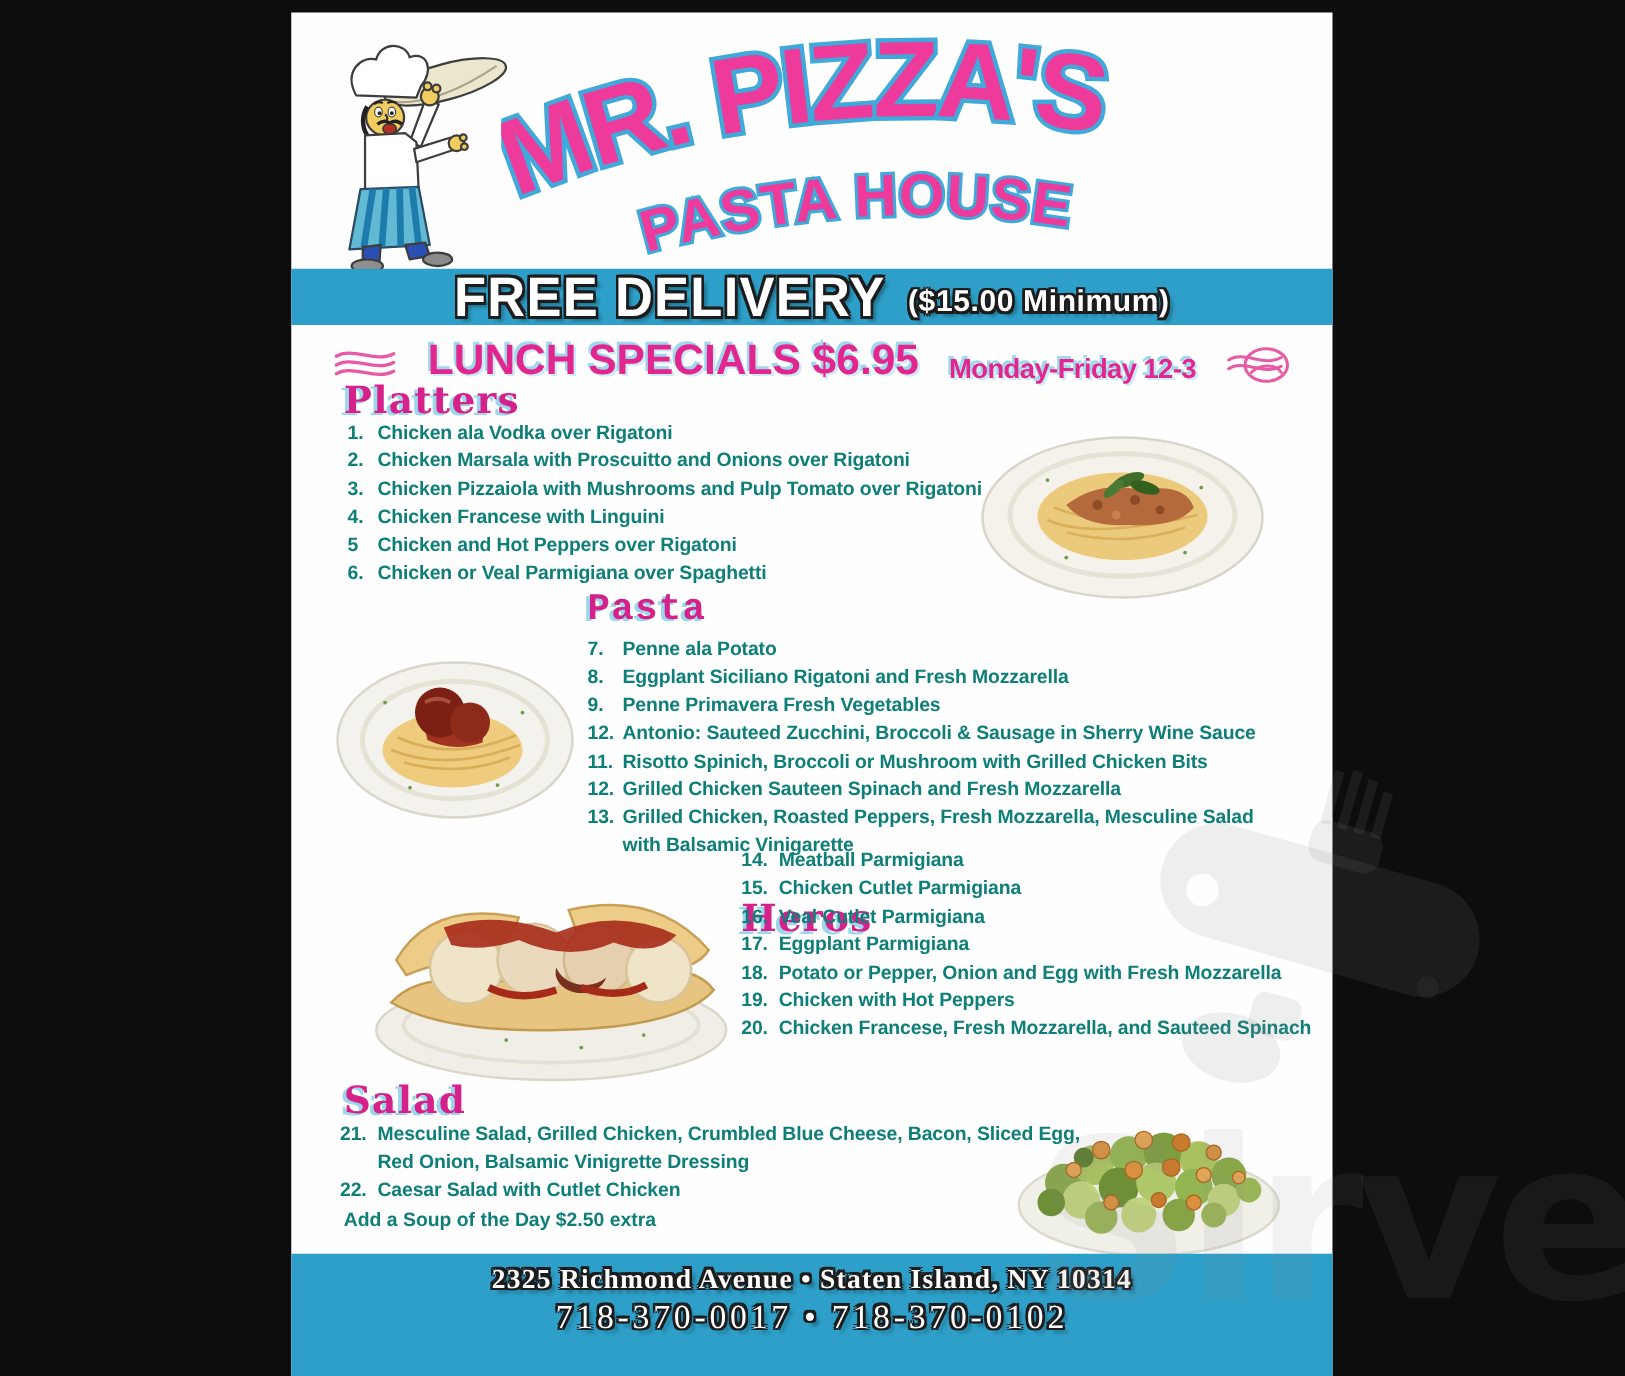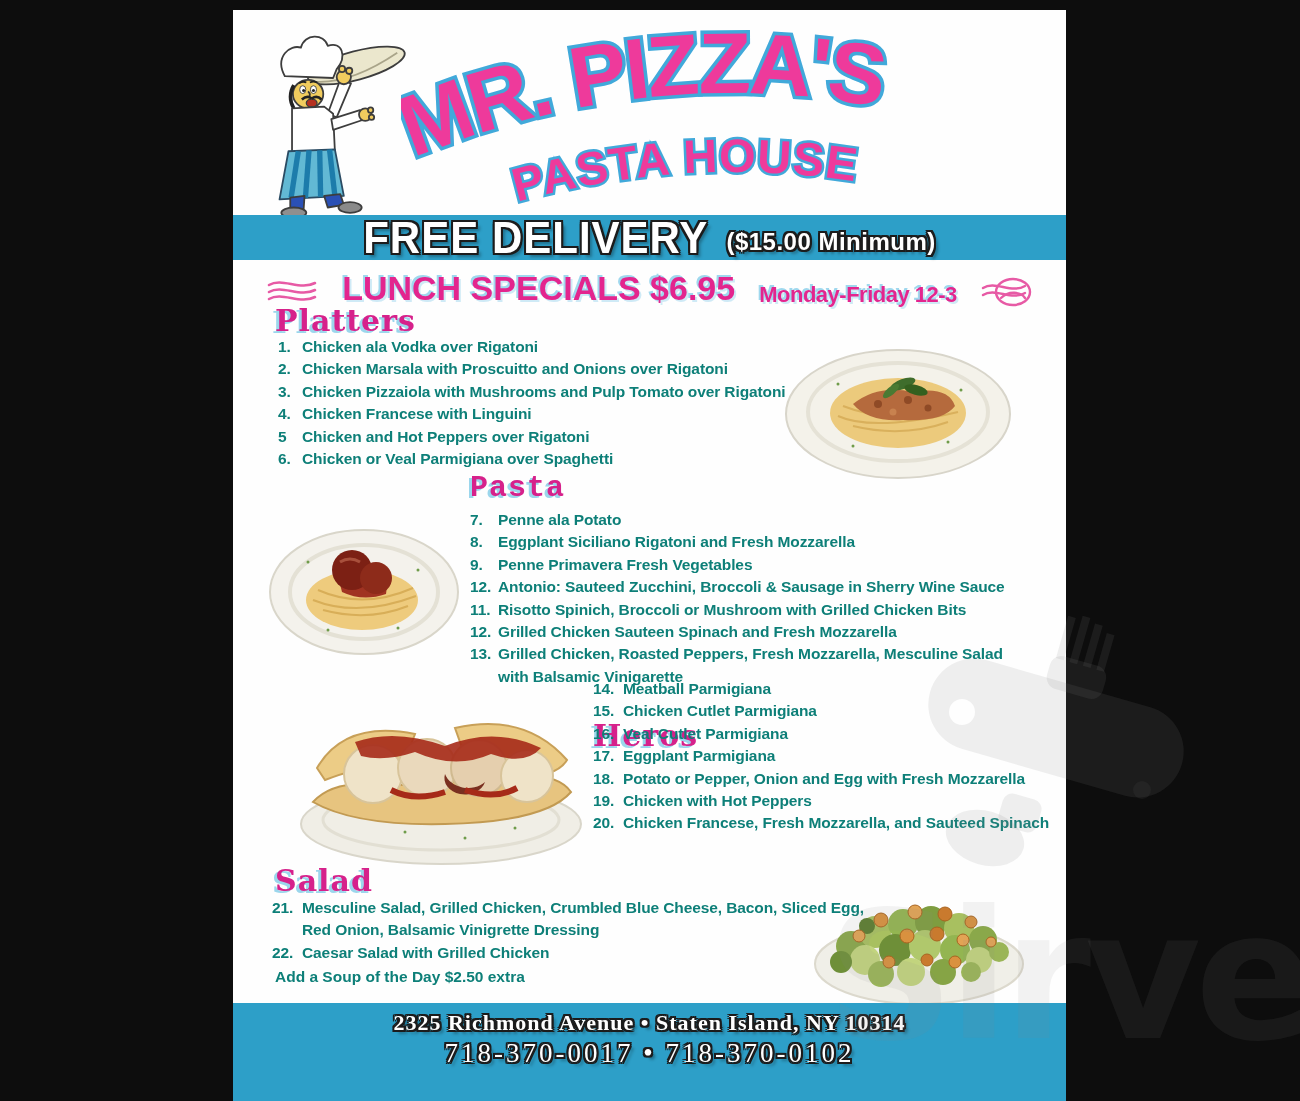--- a/index.html
+++ b/index.html
@@ -249,21 +249,21 @@
     </div>
 
     <div class="sec-h h-salad">Salad</div>
     <div class="mlist salads">
       <div class="row">
           <span class="num">21.</span>
           <span class="txt"><span class="l1">Mesculine Salad, Grilled Chicken, Crumbled Blue Cheese, Bacon, Sliced Egg,</span><br><span class="l2">Red Onion, Balsamic Vinigrette Dressing</span></span>
         </div>
       <div class="row">
           <span class="num">22.</span>
-          <span class="txt">Caesar Salad with Grilled Chicken</span>
+          <span class="txt">Caesar Salad with Cutlet Chicken</span>
         </div>
     </div>
 
     <div class="soup">Add a Soup of the Day $2.50 extra</div>
 
     <svg class="photo photo-bolognese" viewBox="0 0 230 136">
       <ellipse cx="115" cy="68" rx="112" ry="64" fill="#f4f2ea" stroke="#d8d5ca" stroke-width="2"></ellipse>
       <ellipse cx="115" cy="66" rx="90" ry="49" fill="none" stroke="#e5e2d6" stroke-width="4"></ellipse>
       <ellipse cx="115" cy="67" rx="68" ry="35" fill="#ecca7c"></ellipse>
       <path d="M55 70 Q90 86 175 66 M60 60 Q110 80 170 58 M70 80 Q120 92 165 76" stroke="#d9b05c" stroke-width="2" fill="none"></path>

